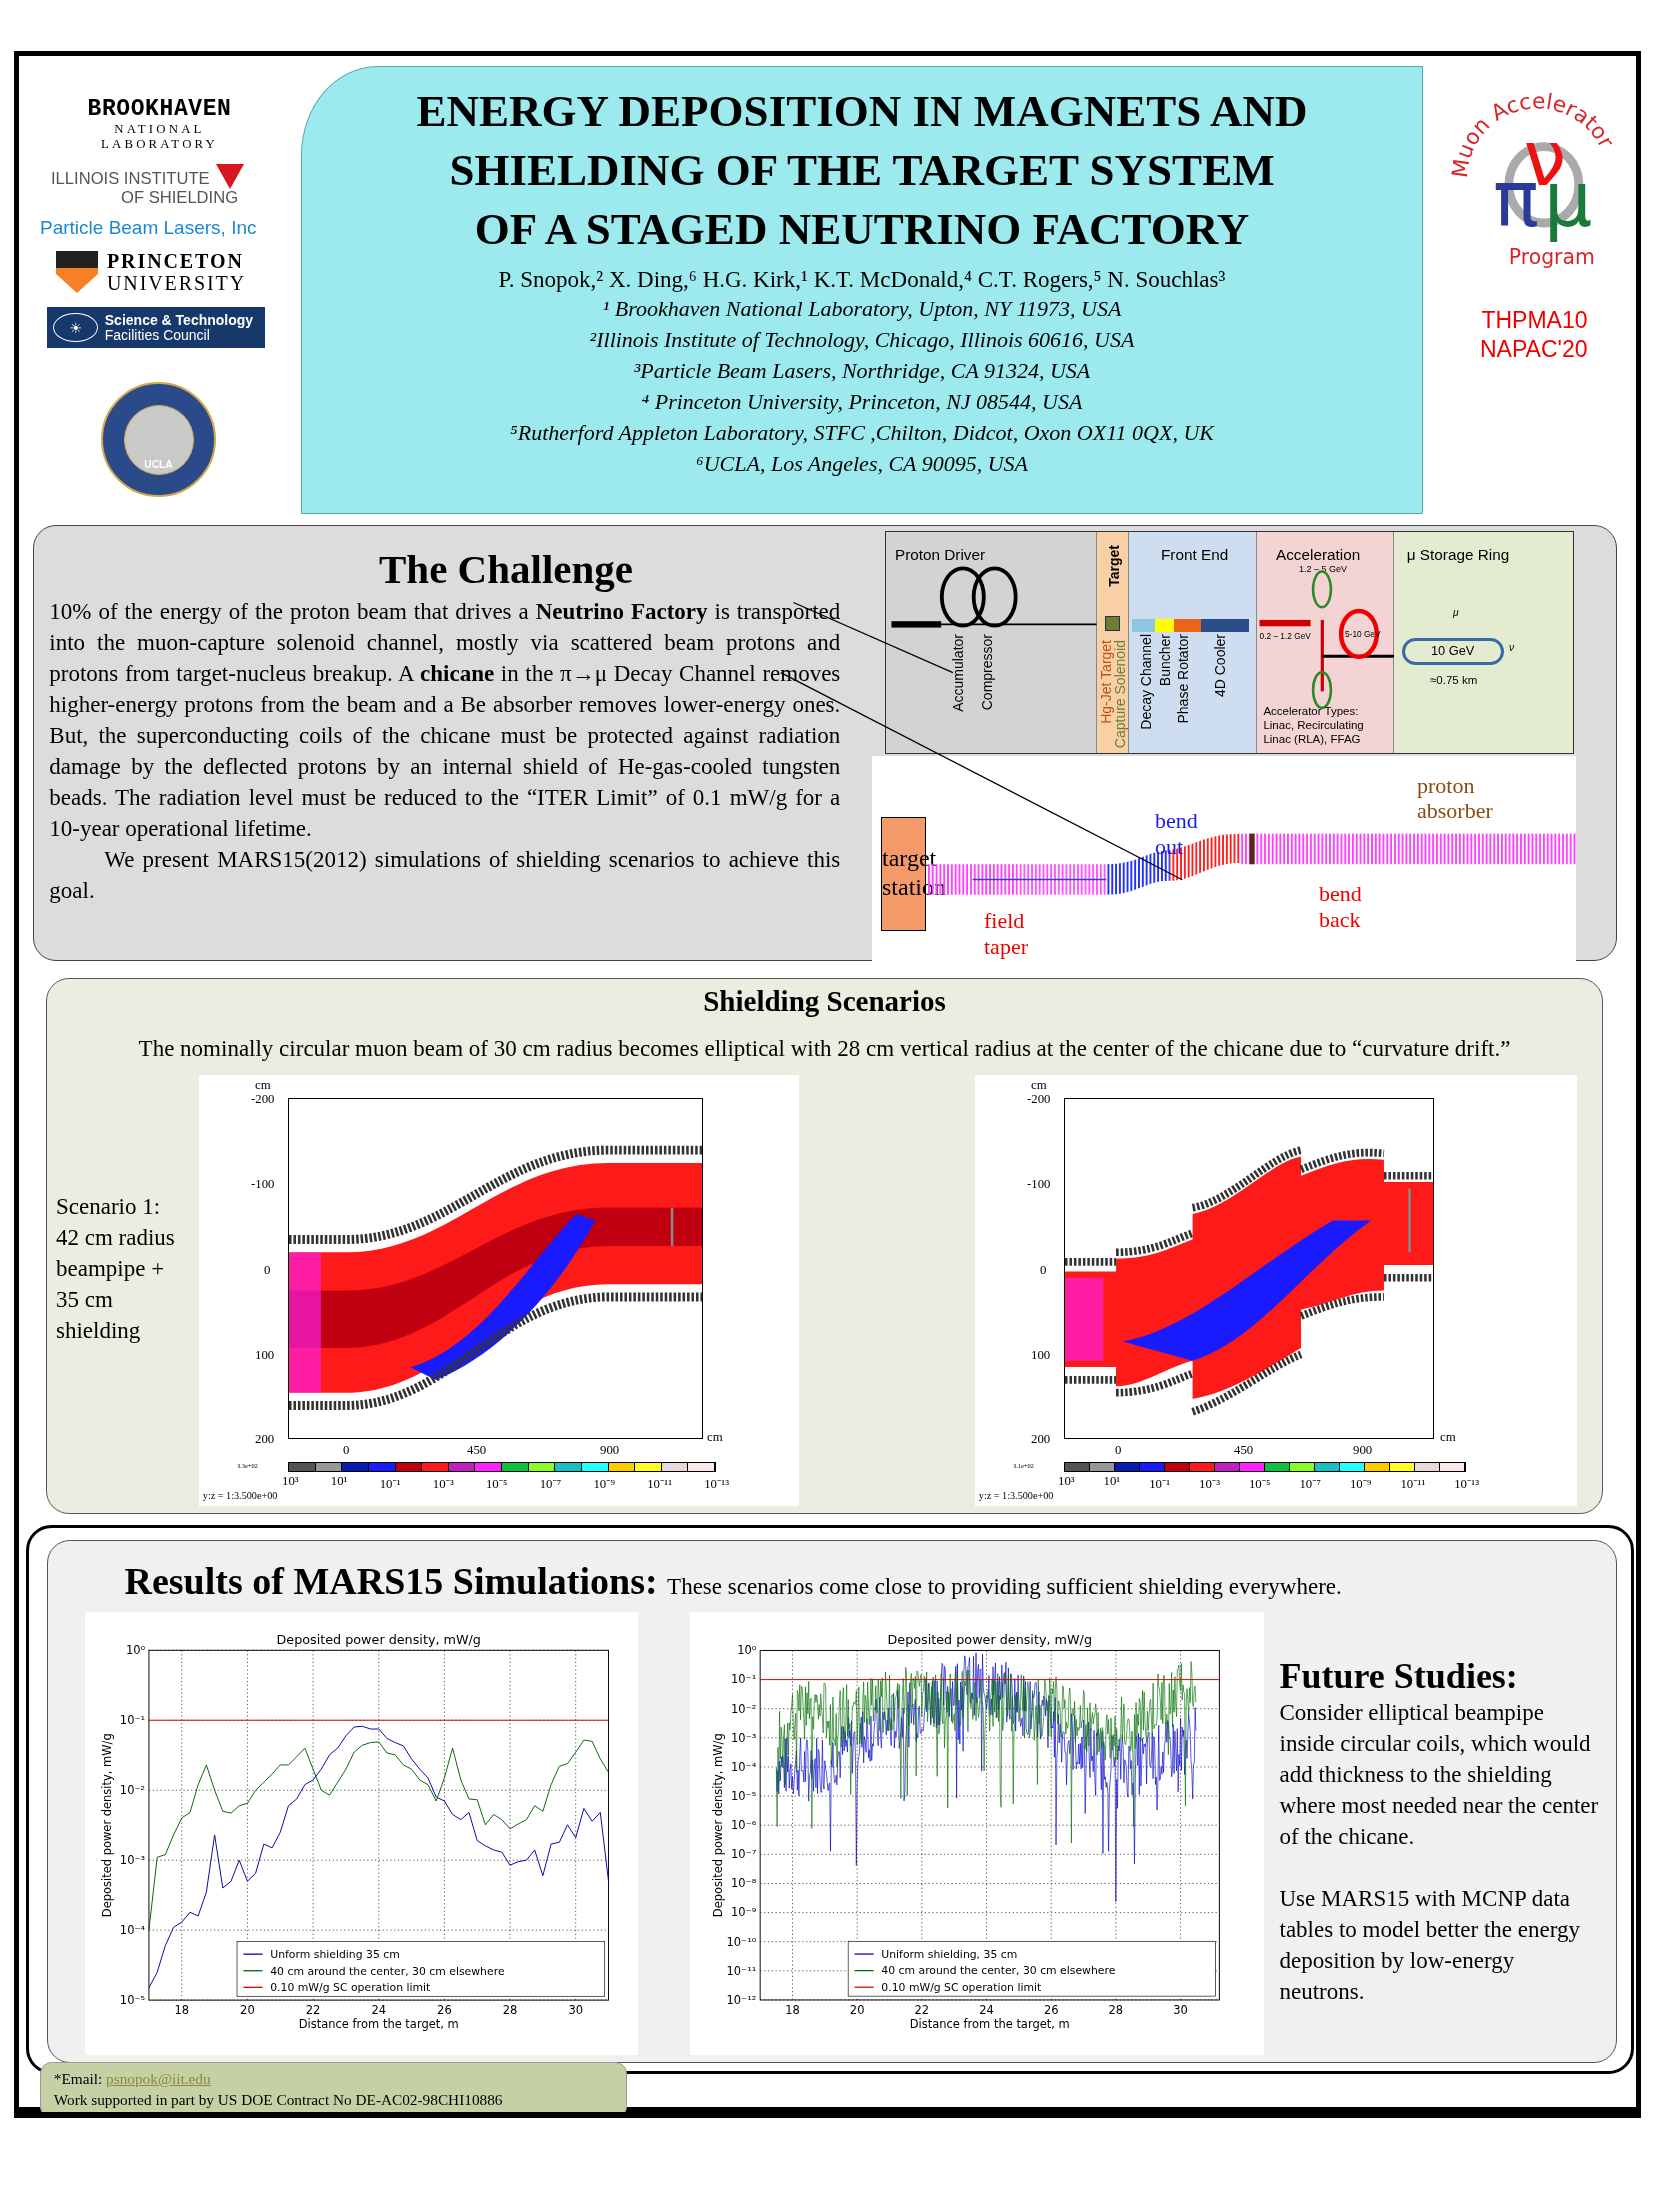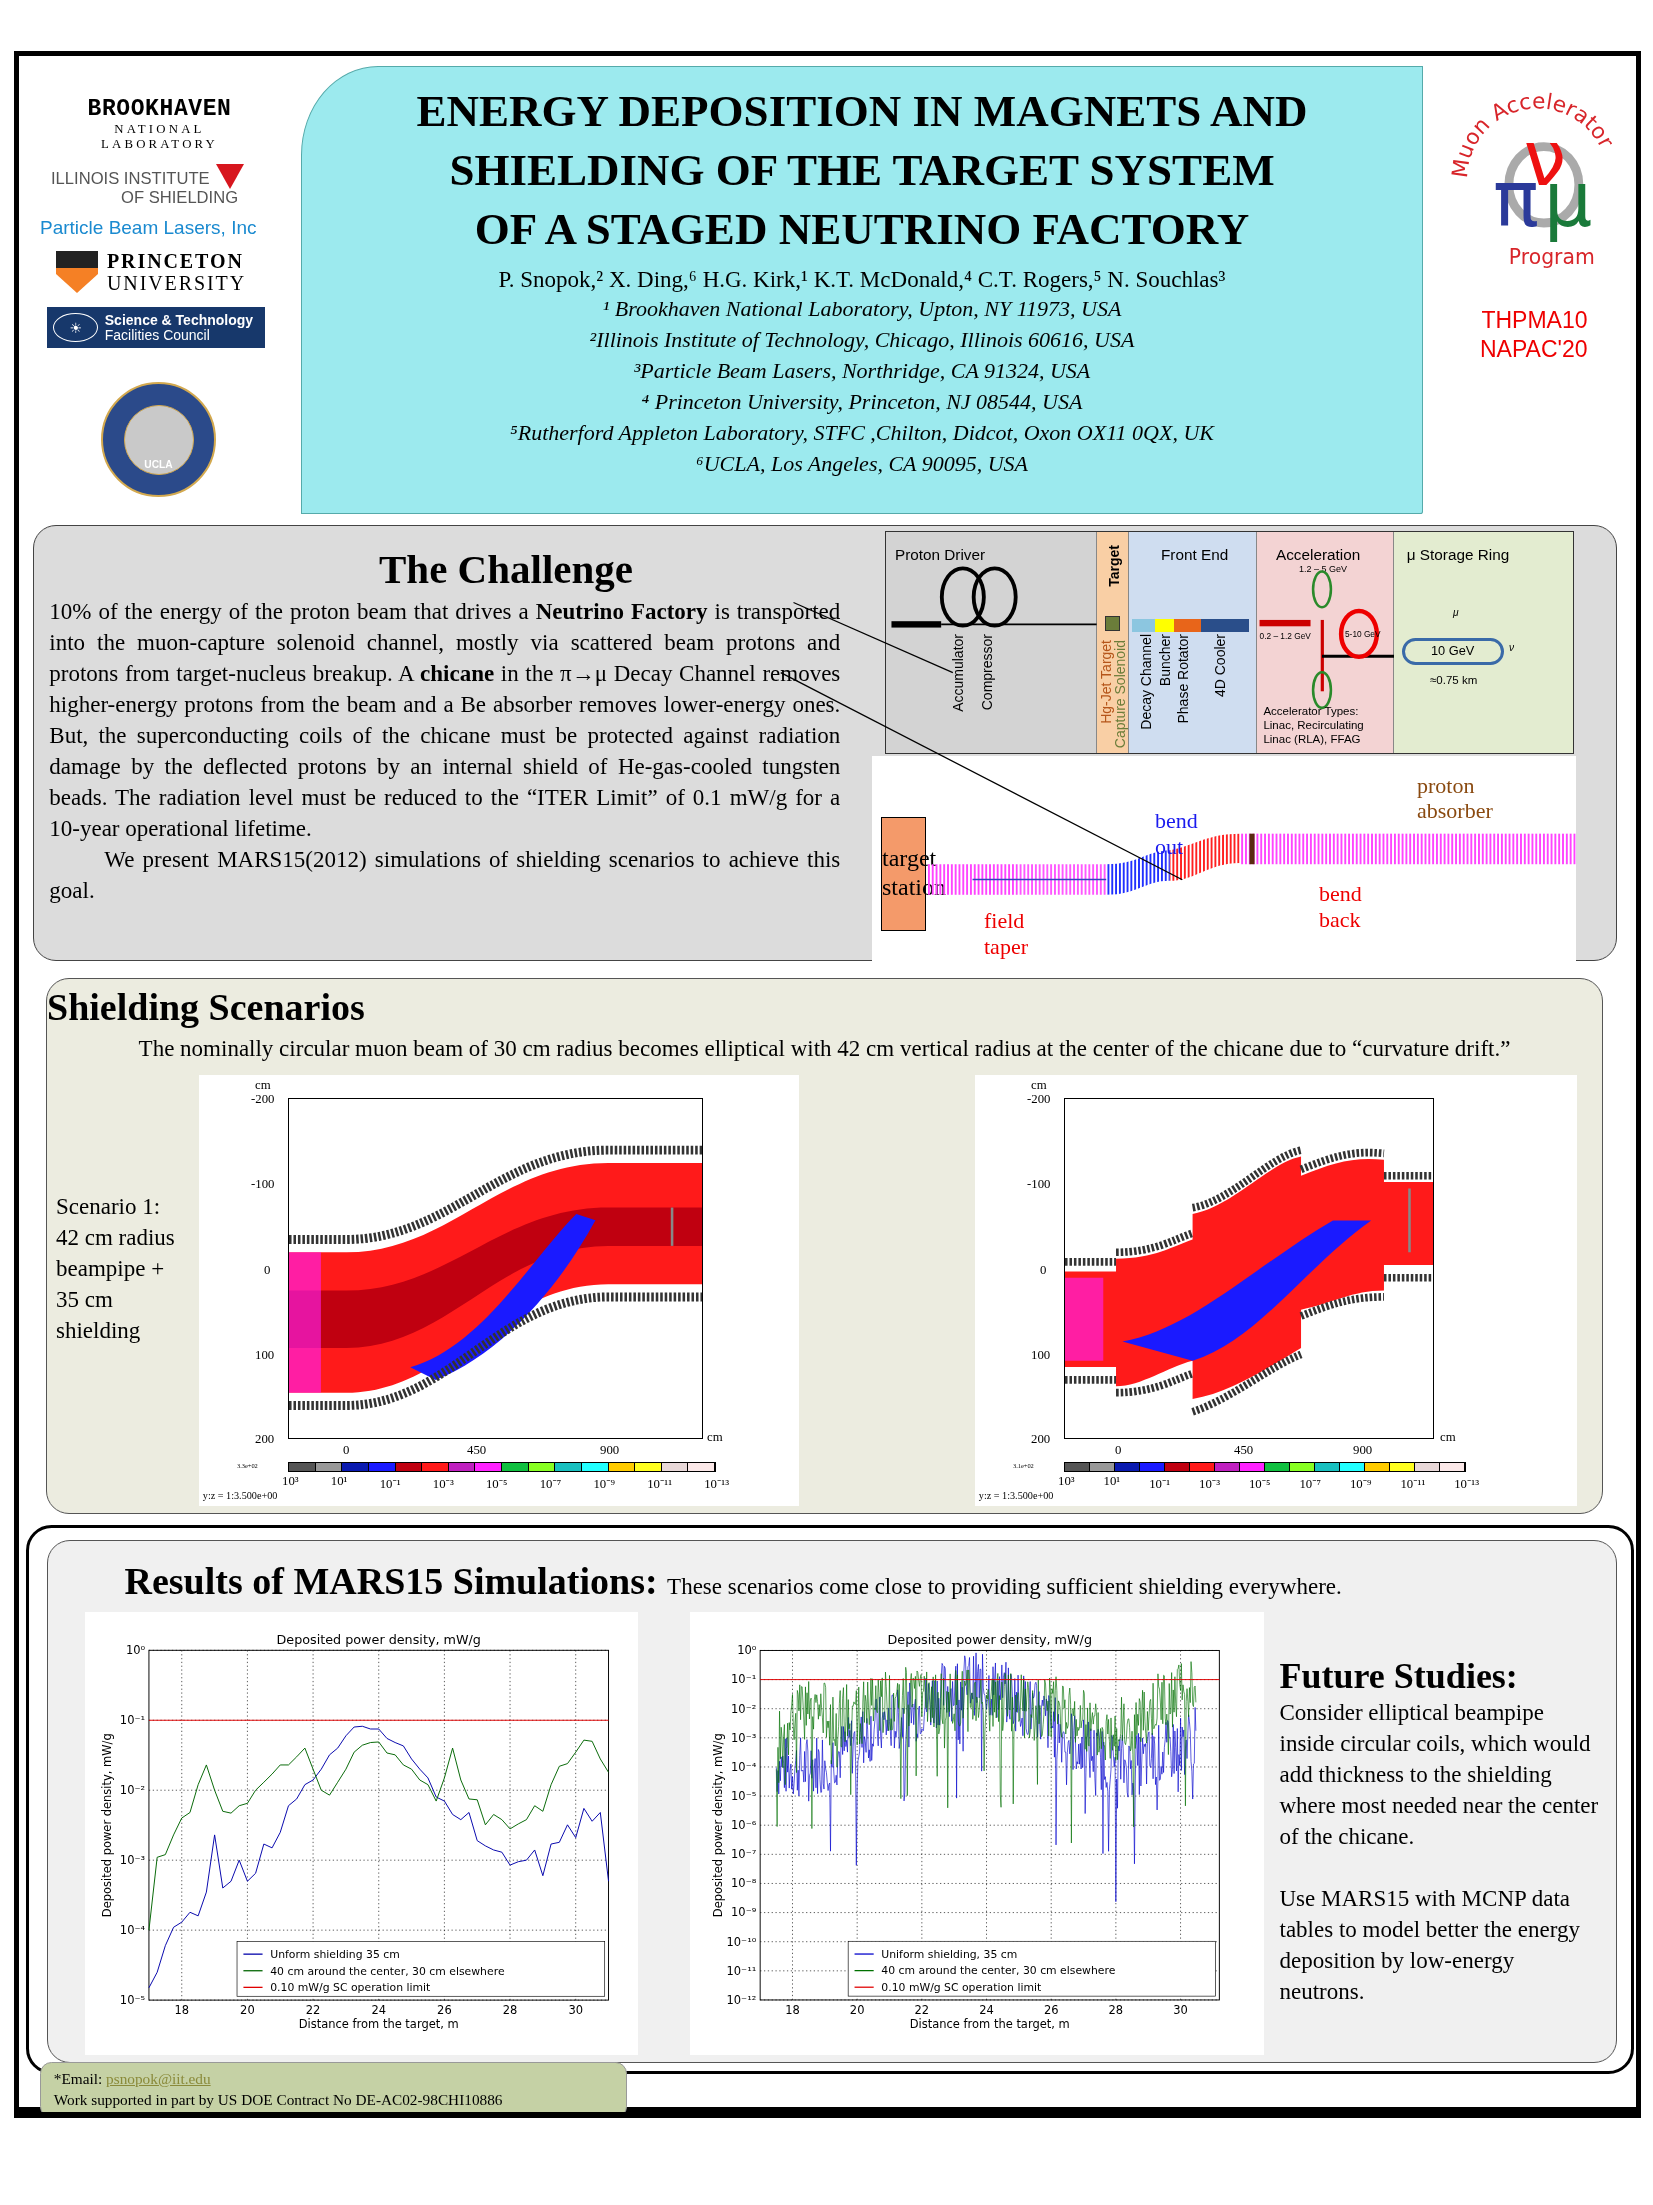--- a/index.html
+++ b/index.html
@@ -39,21 +39,21 @@
 .ch-title{left:185px;top:19px;width:574px;text-align:center;font-weight:bold;font-size:41px}
 .ch-text{left:15.3px;top:70px;width:791px;font-size:23px;line-height:31px;text-align:justify}
 .ch-text b{font-weight:bold}
 .diagram{left:851px;top:5.1px;width:689px;height:223px;border:1.9px solid #333;display:flex;background:#d3d3d3}
 .dseg{position:relative;height:100%;border-right:1.3px solid #888;font-family:"Liberation Sans",sans-serif}
 .dseg .lab{position:absolute;top:14px;left:9px;font-size:15.3px}
 .vlab{position:absolute;writing-mode:vertical-rl;transform:rotate(180deg);font-family:"Liberation Sans",sans-serif;font-size:14px}
 .chicane{left:838px;top:230px;width:704px;height:205px;background:#fff}
 
 .scen{left:46px;top:978px;width:1557px;height:536px;background:#ecece0;border:1.3px solid #555;border-radius:23px}
-.sc-title{left:0;top:6.4px;width:100%;text-align:left;font-weight:bold;font-size:38px}
+.sc-title{left:0;top:6.4px;width:100%;text-align:center;font-weight:bold;font-size:29px}
 .sc-sub{left:0;top:57px;width:100%;text-align:center;font-size:23px}
 .plotbox{background:#fff}
 .sc-lab{font-size:23px;line-height:31px}
 .heat{position:absolute;border:0.6px solid #000;background:#fff;overflow:hidden}
 .colorbar{position:absolute;display:flex;height:10.2px;border:0.6px solid #000}
 .colorbar span{flex:1;border-right:0.6px solid #000}
 .cb-ticks{position:absolute;display:flex;justify-content:space-between;font-size:12.8px}
 .axis-l{position:absolute;font-size:12.8px}
 
 .results-outer{left:25.5px;top:1525px;width:1608px;height:549px;border:3.2px solid #000;border-radius:25.5px;background:#fff}
@@ -244,21 +244,21 @@
   </div>
 
   <svg class="abs" style="left:0;top:0;pointer-events:none" width="1584" height="436" viewBox="0 0 2482 684">
     <line x1="1190" y1="120" x2="1440" y2="230" stroke="#000" stroke-width="2"></line>
     <line x1="1170" y1="230" x2="1800" y2="555" stroke="#000" stroke-width="2"></line>
   </svg>
 </div>
 
 <div class="abs scen">
   <div class="abs sc-title">Shielding Scenarios</div>
-  <div class="abs sc-sub">The nominally circular muon beam of 30 cm radius becomes elliptical with 42 cm vertical radius at the center of the chicane due to “curvature drift.”</div>
+  <div class="abs sc-sub">The nominally circular muon beam of 30 cm radius becomes elliptical with 28 cm vertical radius at the center of the chicane due to “curvature drift.”</div>
 
   <div class="abs sc-lab" style="left:9px;top:212px">
     <div>Scenario 1:</div>
       <div>42 cm radius</div>
       <div>beampipe +</div>
       <div>35 cm</div>
       <div>shielding</div>
   </div>
 
   <div class="abs plotbox" style="left:152px;top:96px;width:600px;height:431px">

